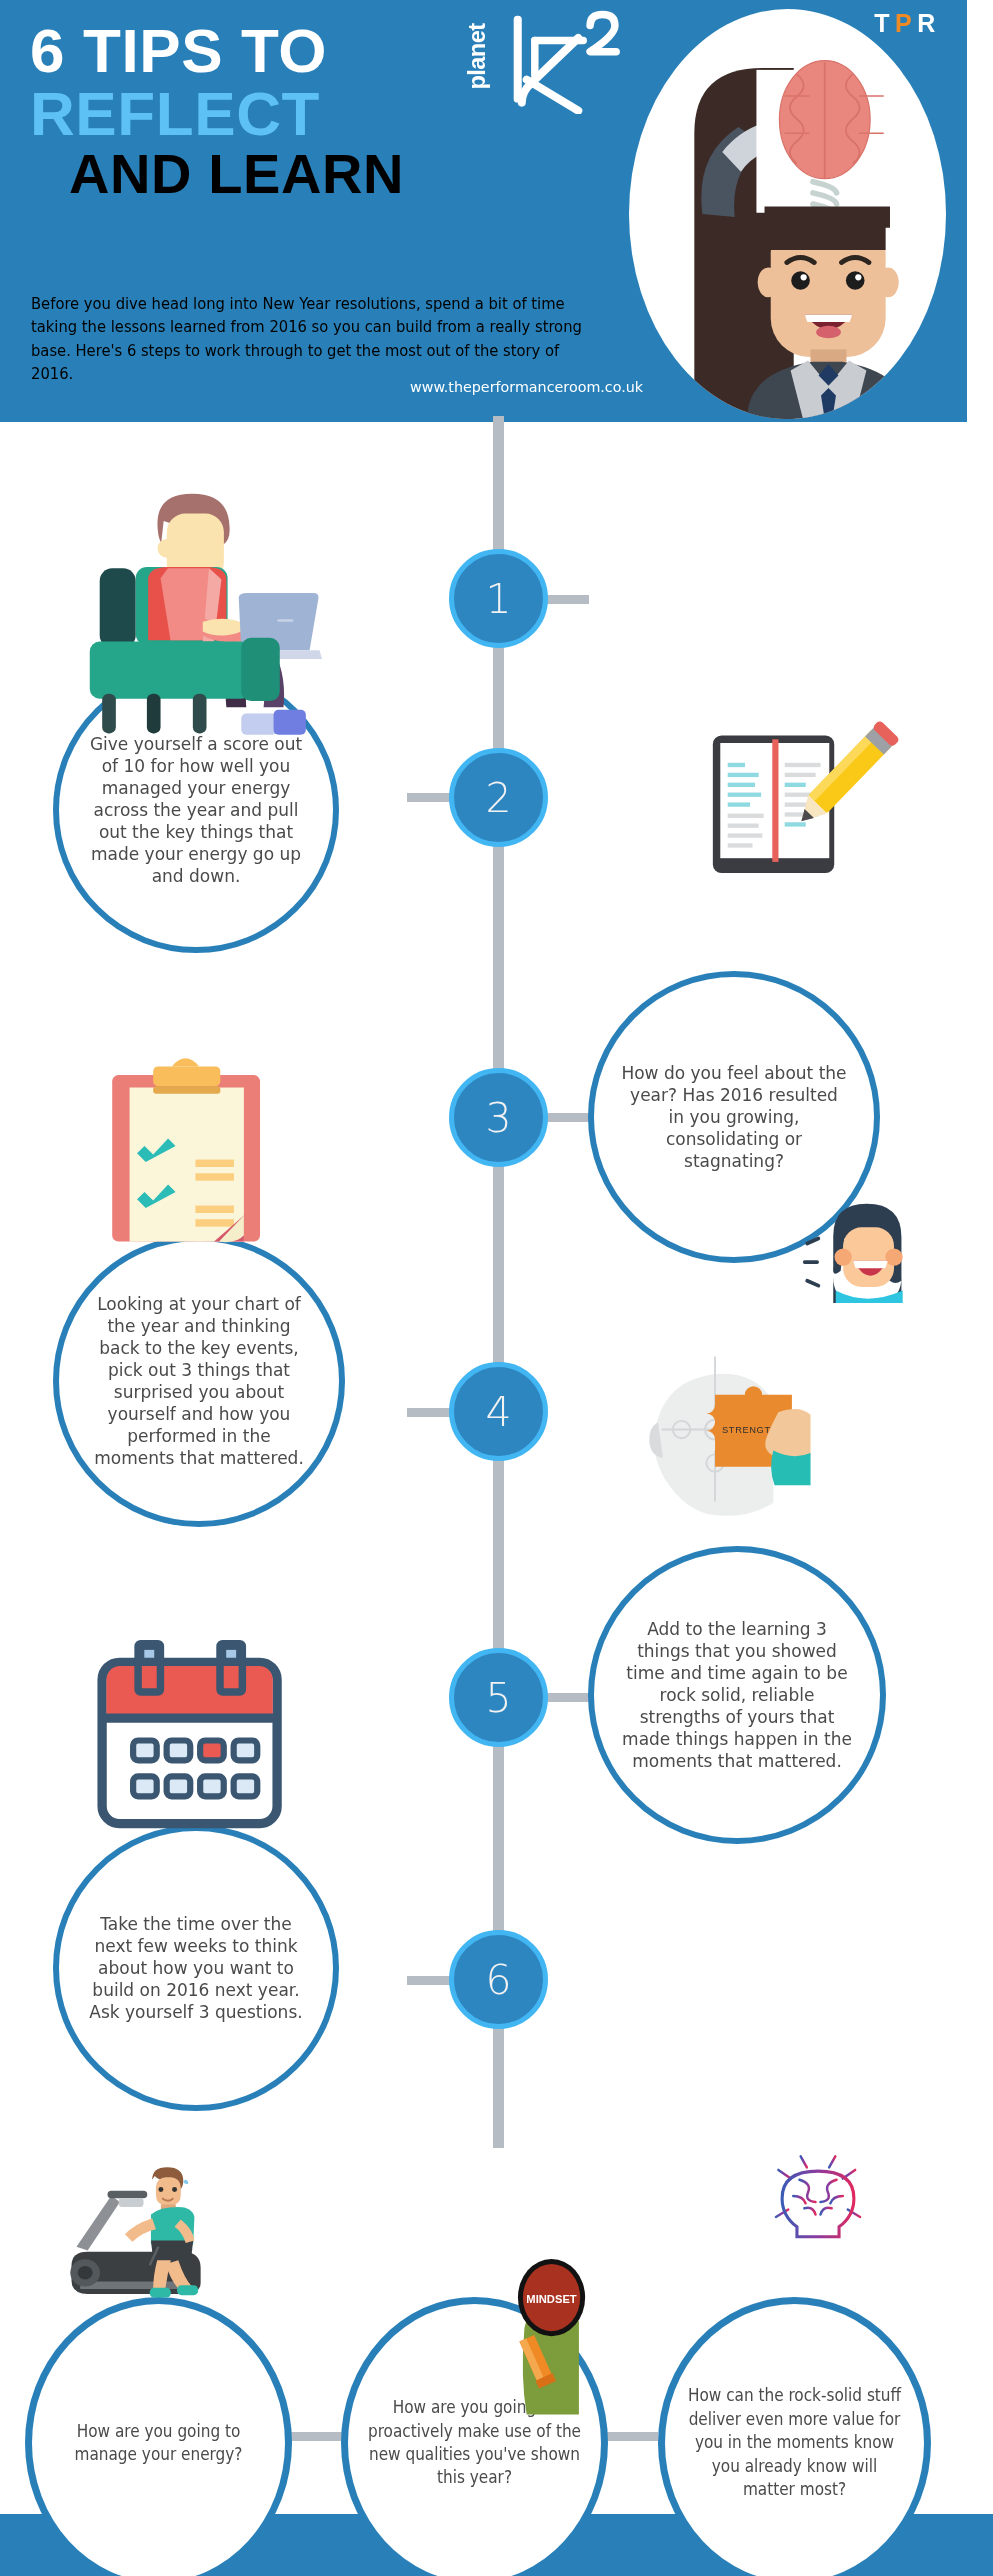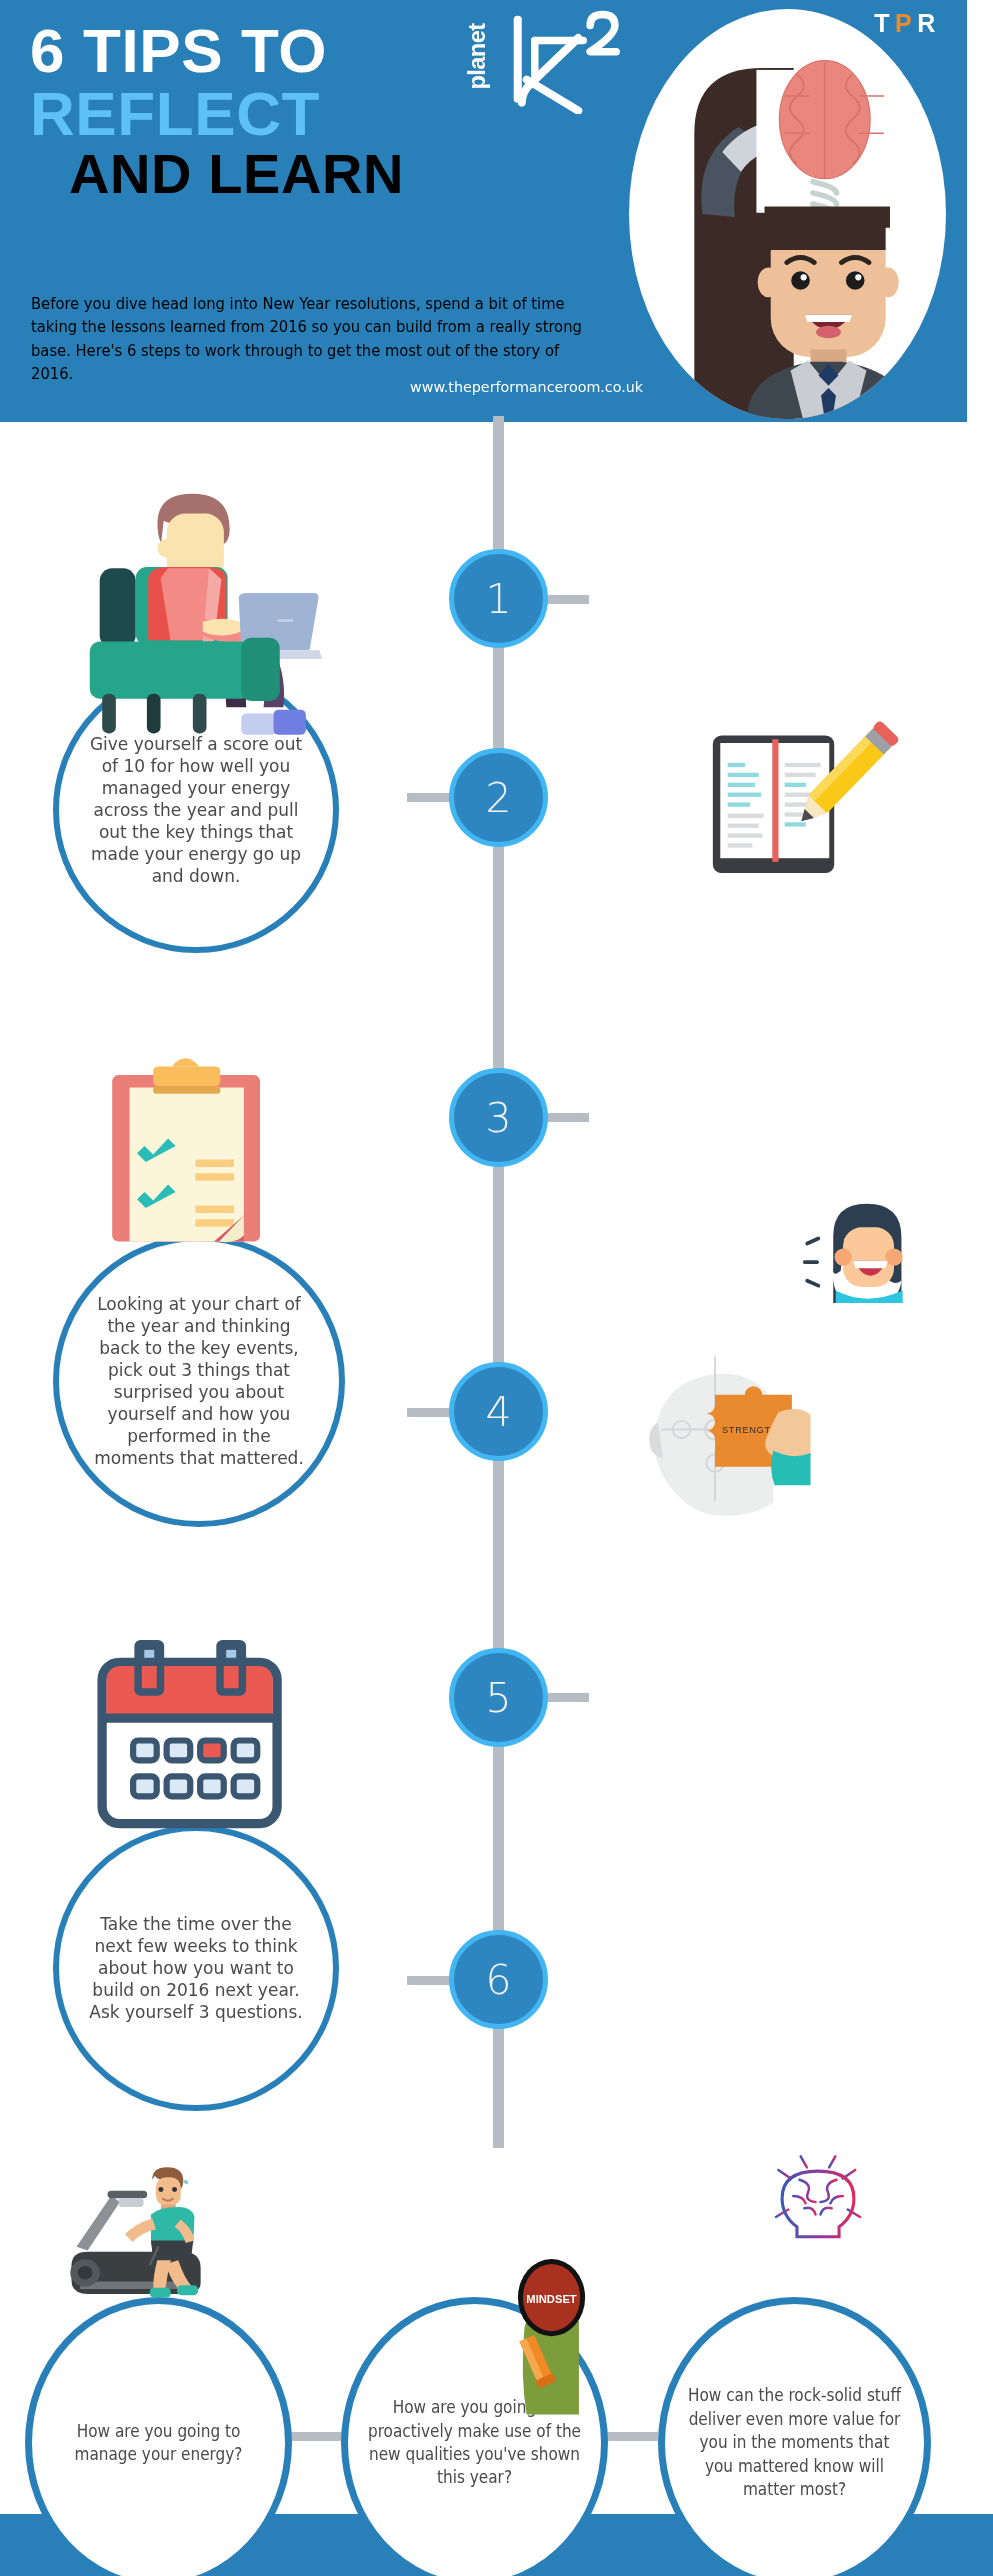--- a/index.html
+++ b/index.html
@@ -355,20 +355,23 @@
     <rect x="352" y="378" width="52" height="40" rx="8" fill="#6f7ee0"></rect>
   </svg>
   <div class="bubble" style="left:53px; top:667px; width:286px; height:286px;">
     <p>Give yourself a score out of 10 for how well you managed your energy across the year and pull out the key things that made your energy go up and down.</p>
   </div>
 
   <div class="node" style="left:449px; top:1068px;">
     <span>3</span>
   </div>
   <div class="stub" style="left:546px; top:1113px; width:43px;"></div>
+  <div class="bubble" style="left:588px; top:971px; width:292px; height:292px;">
+    <p>How do you feel about the year? Has 2016 resulted in you growing, consolidating or stagnating?</p>
+  </div>
 
   <svg class="illus" style="left:801px; top:1179px;" width="124" height="124" viewBox="0 0 200 200">
     <g stroke="#2c3e50" stroke-width="6" stroke-linecap="round" fill="none">
       <path d="M10 104 l18 -8"></path>
         <path d="M6 134 l20 0"></path>
         <path d="M10 164 l18 8"></path>
     </g>
     <path d="M52 92 q0 -52 54 -52 q56 0 56 54 l0 70 q-14 10 -26 -8 l-4 -54 l-62 -6 l-6 52 q-14 12 -12 -6 z" fill="#2d3e50"></path>
     <rect x="68" y="78" width="82" height="96" rx="30" fill="#fbc89a"></rect>
     <circle cx="68" cy="126" r="14" fill="#f5a874"></circle>
@@ -404,20 +407,23 @@
     <path d="M254 268 l-40 42 q28 4 40 -10 z" fill="#f4eeca"></path>
   </svg>
   <div class="bubble" style="left:53px; top:1235px; width:292px; height:292px;">
     <p>Looking at your chart of the year and thinking back to the key events, pick out 3 things that surprised you about yourself and how you performed in the moments that mattered.</p>
   </div>
 
   <div class="node" style="left:449px; top:1648px;">
     <span>5</span>
   </div>
   <div class="stub" style="left:546px; top:1693px; width:43px;"></div>
+  <div class="bubble" style="left:588px; top:1546px; width:298px; height:298px;">
+    <p>Add to the learning 3 things that you showed time and time again to be rock solid, reliable strengths of yours that made things happen in the moments that mattered.</p>
+  </div>
 
   <svg class="illus" style="left:627px; top:1335px;" width="186" height="199" viewBox="0 0 300 320">
     <path d="M60 230 q-26 -46 -10 -96 q18 -58 82 -70 q70 -12 104 42 l0 164 q-40 26 -96 20 q-46 -6 -80 -60 z" fill="#eceded"></path>
     <g stroke="#d3d6d8" stroke-width="3" fill="none">
       <path d="M142 34 L142 120"></path>
         <path d="M142 186 L142 268"></path>
       <path d="M56 152 L250 152"></path>
       <circle cx="142" cy="152" r="16"></circle>
       <circle cx="196" cy="152" r="14"></circle>
       <circle cx="142" cy="206" r="14"></circle>
@@ -547,19 +553,19 @@
       <path d="M122 120 q-14 -4 -18 10"></path>
     </g>
     <g stroke="url(#bgrad)" stroke-width="5" fill="none" stroke-linecap="round">
       <path d="M78 170 h44"></path>
         <path d="M80 180 h40"></path>
         <path d="M82 190 h36"></path>
       <path d="M88 200 h24"></path>
     </g>
   </svg>
   <div class="q-bubble" style="left:658px; top:2297px; width:273px; height:292px;">
-    <p>How can the rock-solid stuff deliver even more value for you in the moments that you mattered know will matter most?</p>
+    <p>How can the rock-solid stuff deliver even more value for you in the moments know you already know will matter most?</p>
   </div>
 
   <div class="footer"></div>
 
 </div>
 
 
 </body></html>

